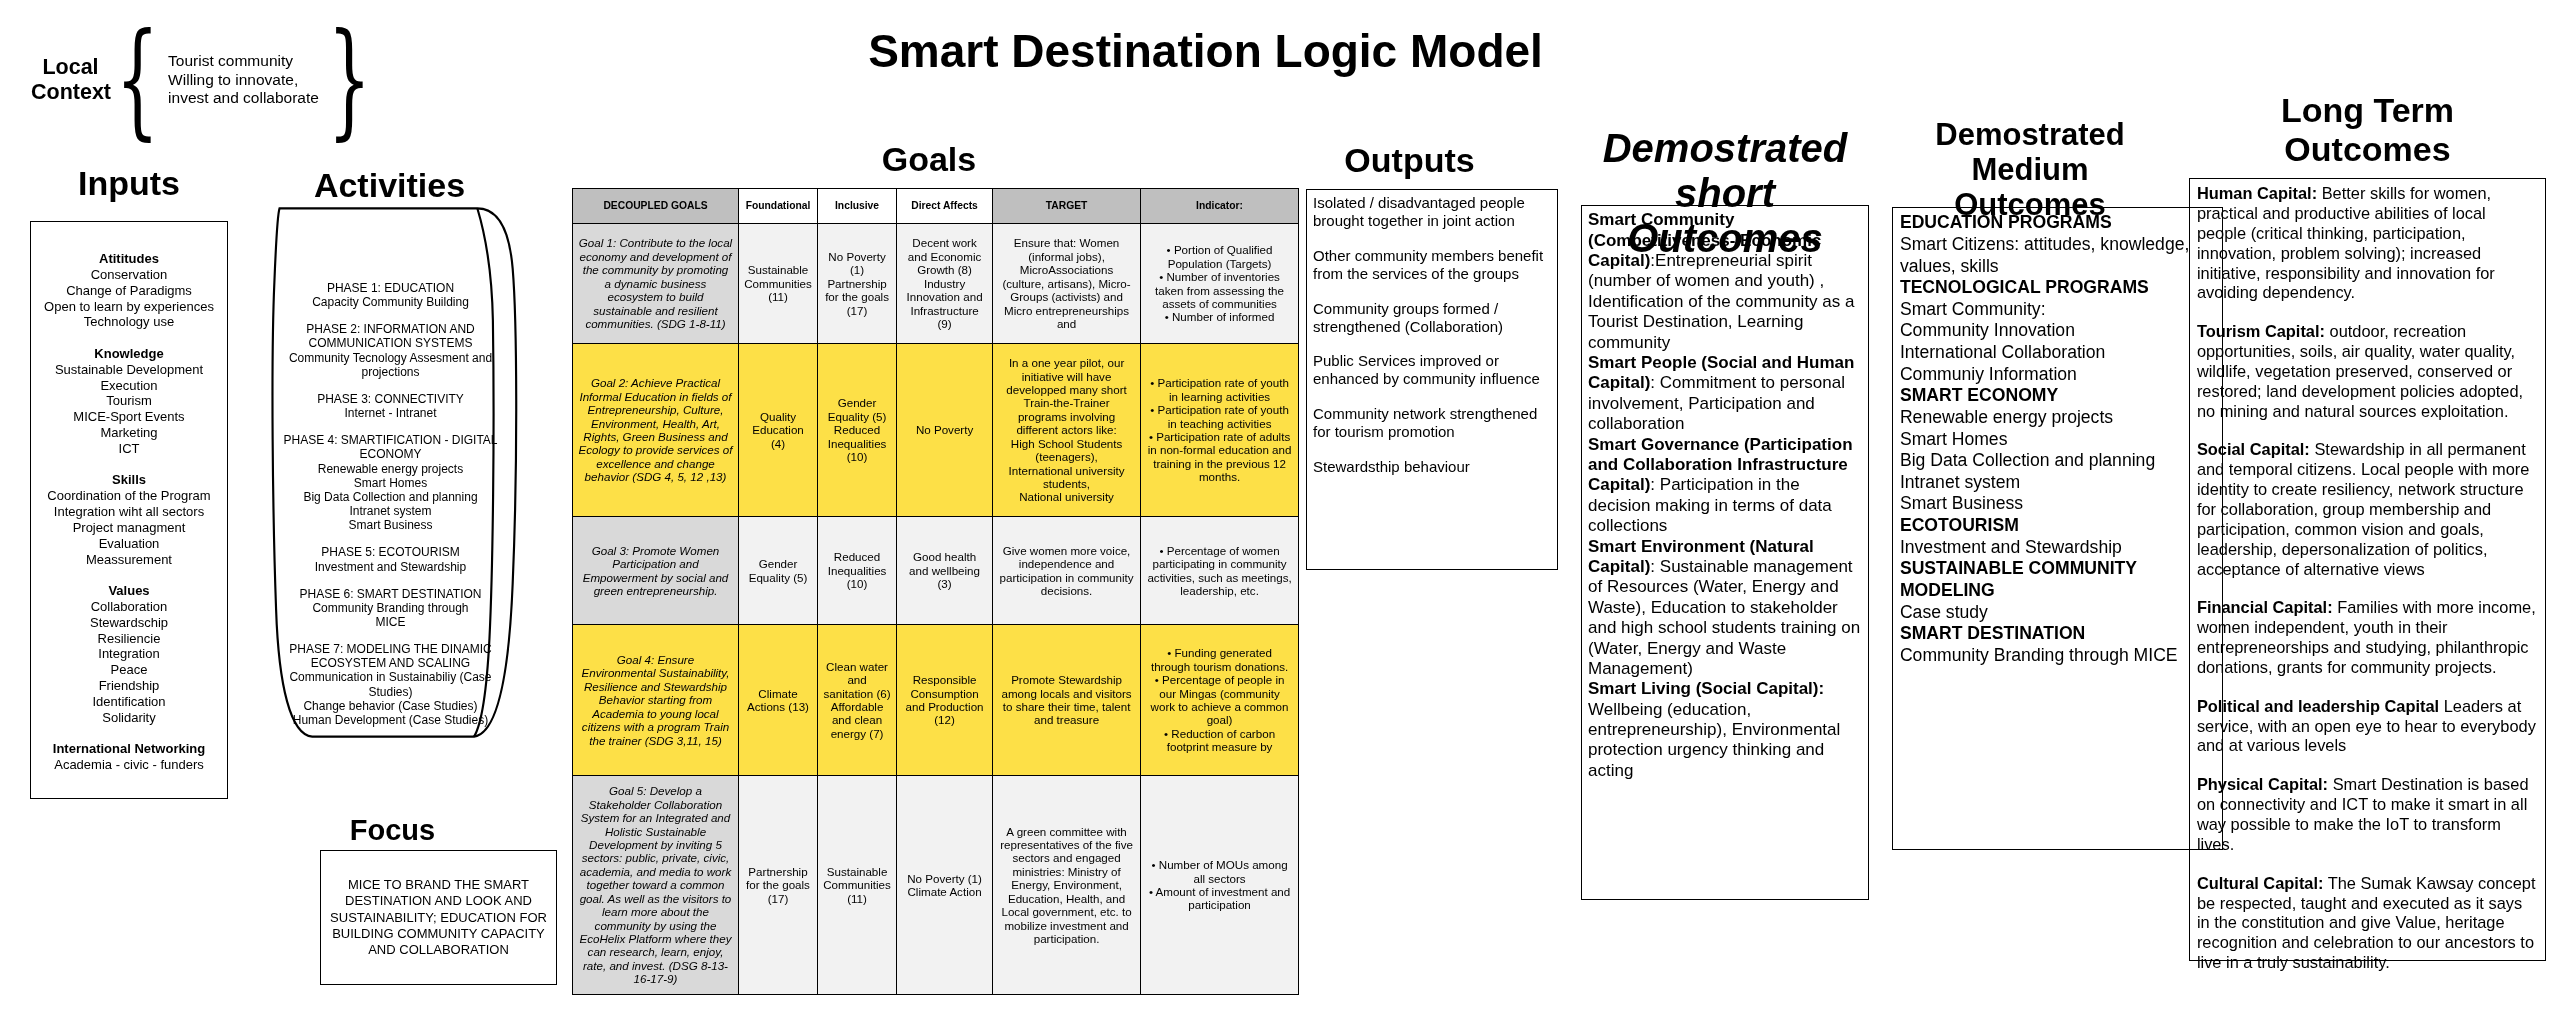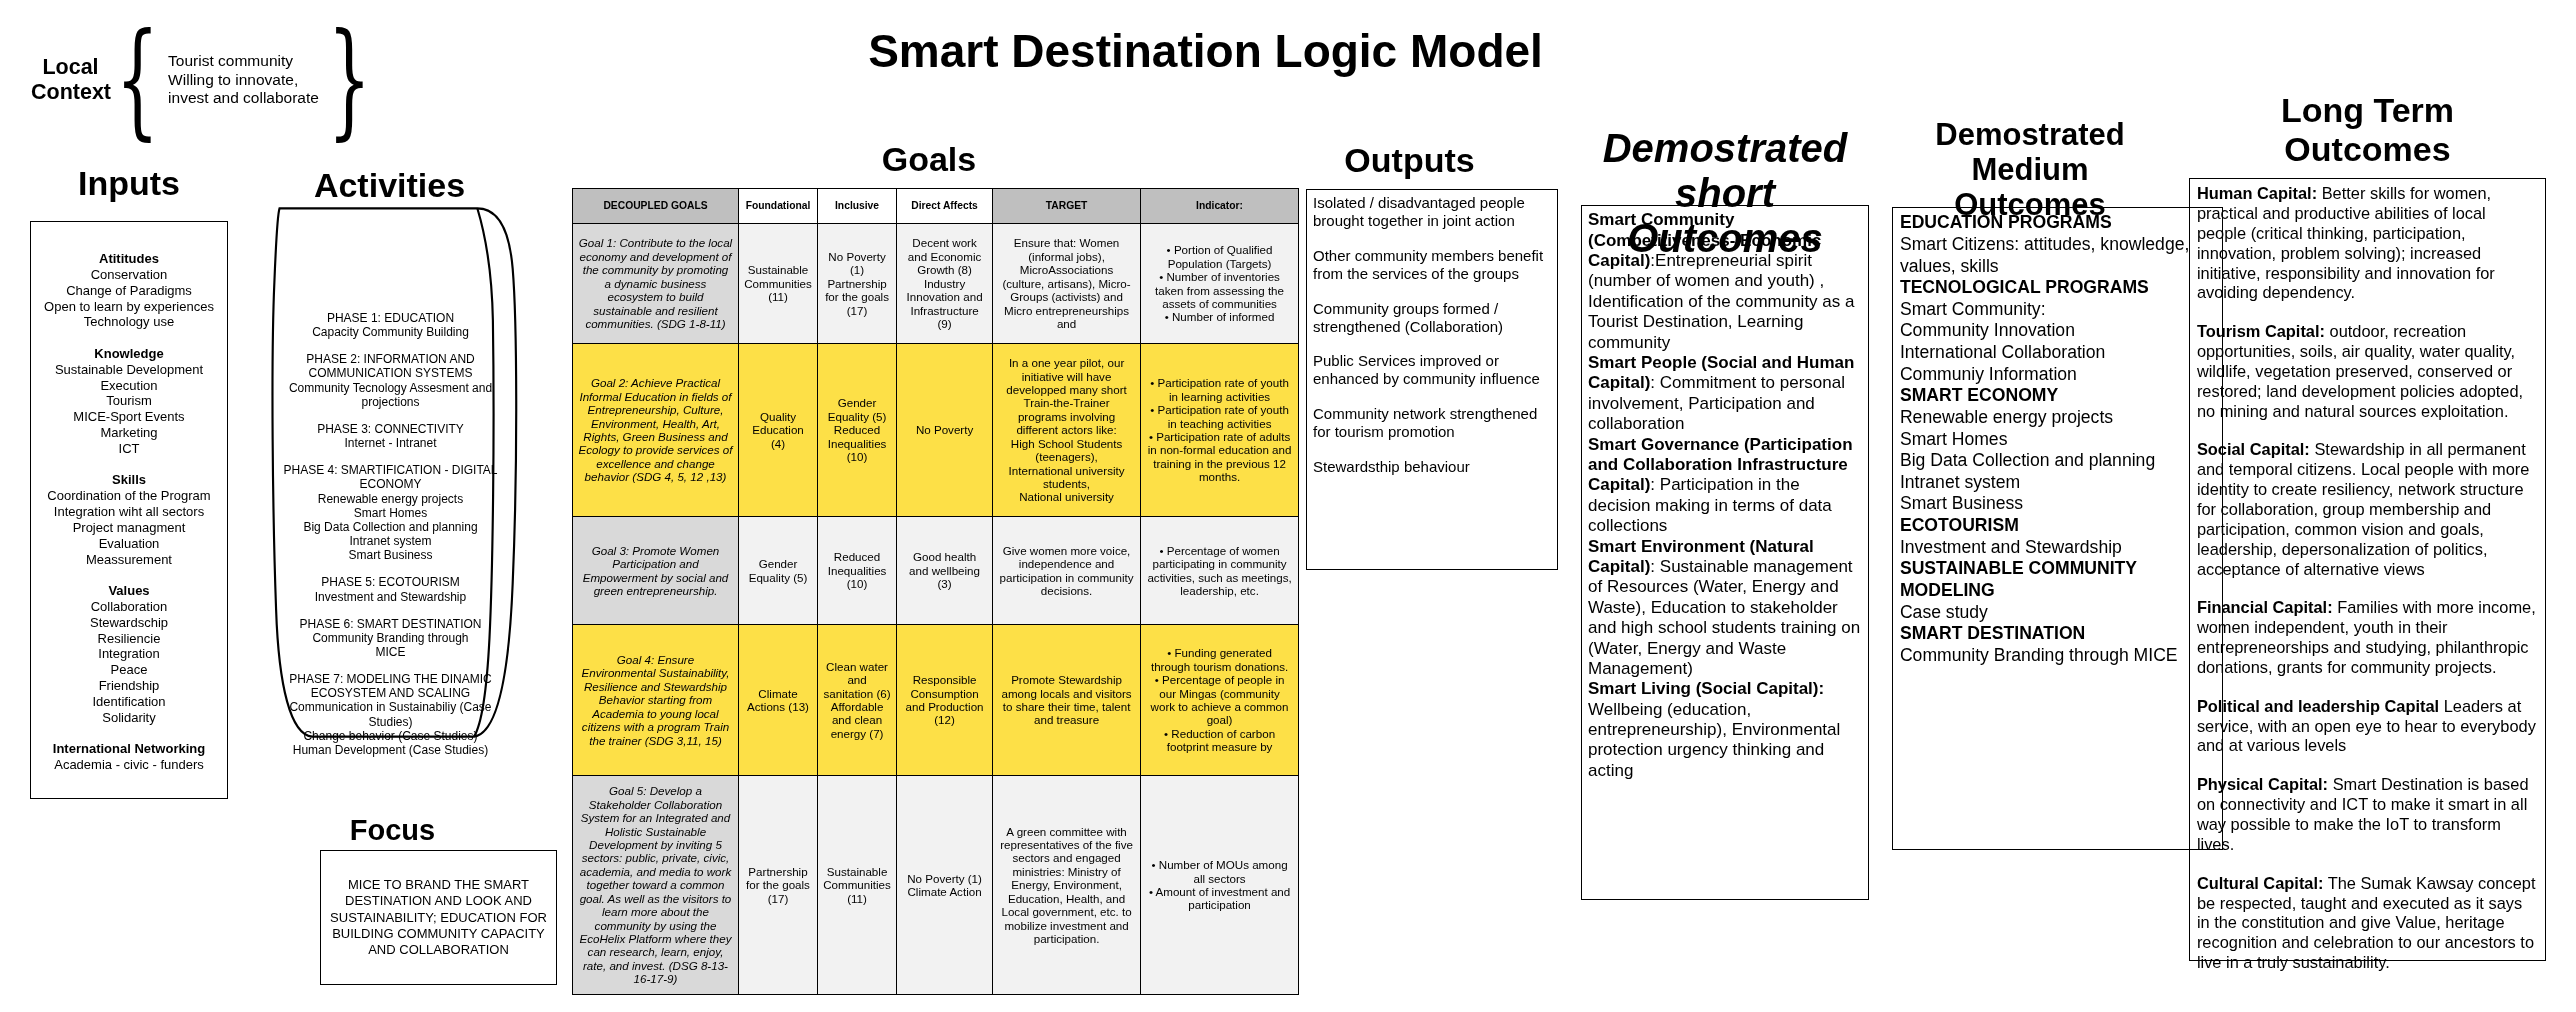--- a/index.html
+++ b/index.html
@@ -26,21 +26,21 @@
   #inputs-box { position:absolute; left:30px; top:221px; width:198px; height:578px;
                 border:1.7px solid #000; text-align:center; font-size:13px; line-height:1.22;
                 padding:29px 5.2px; }
   .inp-sec { margin-bottom:15.5px; }
   .inp-sec b { display:block; }
 
   
   #activities-heading { left:254px; top:166px; width:271px; font-size:34px; }
   #activities-shape { position:absolute; left:252px; top:205px; }
   #activities-text { position:absolute; left:269px; top:281px; width:243px; text-align:center;
-                     font-size:12px; line-height:1.18;margin-top:30px; }
+                     font-size:12px; line-height:1.18; }
   .phase { margin-bottom:13px; }
 
   
   #focus-heading { left:274px; top:814px; width:237px; font-size:29px; }
   #focus-box { position:absolute; left:274px; top:850px; width:237px; height:135px; border:1.7px solid #000;
                text-align:center; font-size:13px; line-height:1.25; padding:26px 8.6px;margin-left:46px; }
 
   
   #goals-heading { left:572px; top:140px; width:714px; font-size:34px; }
   #goals-table { position:absolute; left:572px; top:188px; border-collapse:collapse; table-layout:fixed; }

